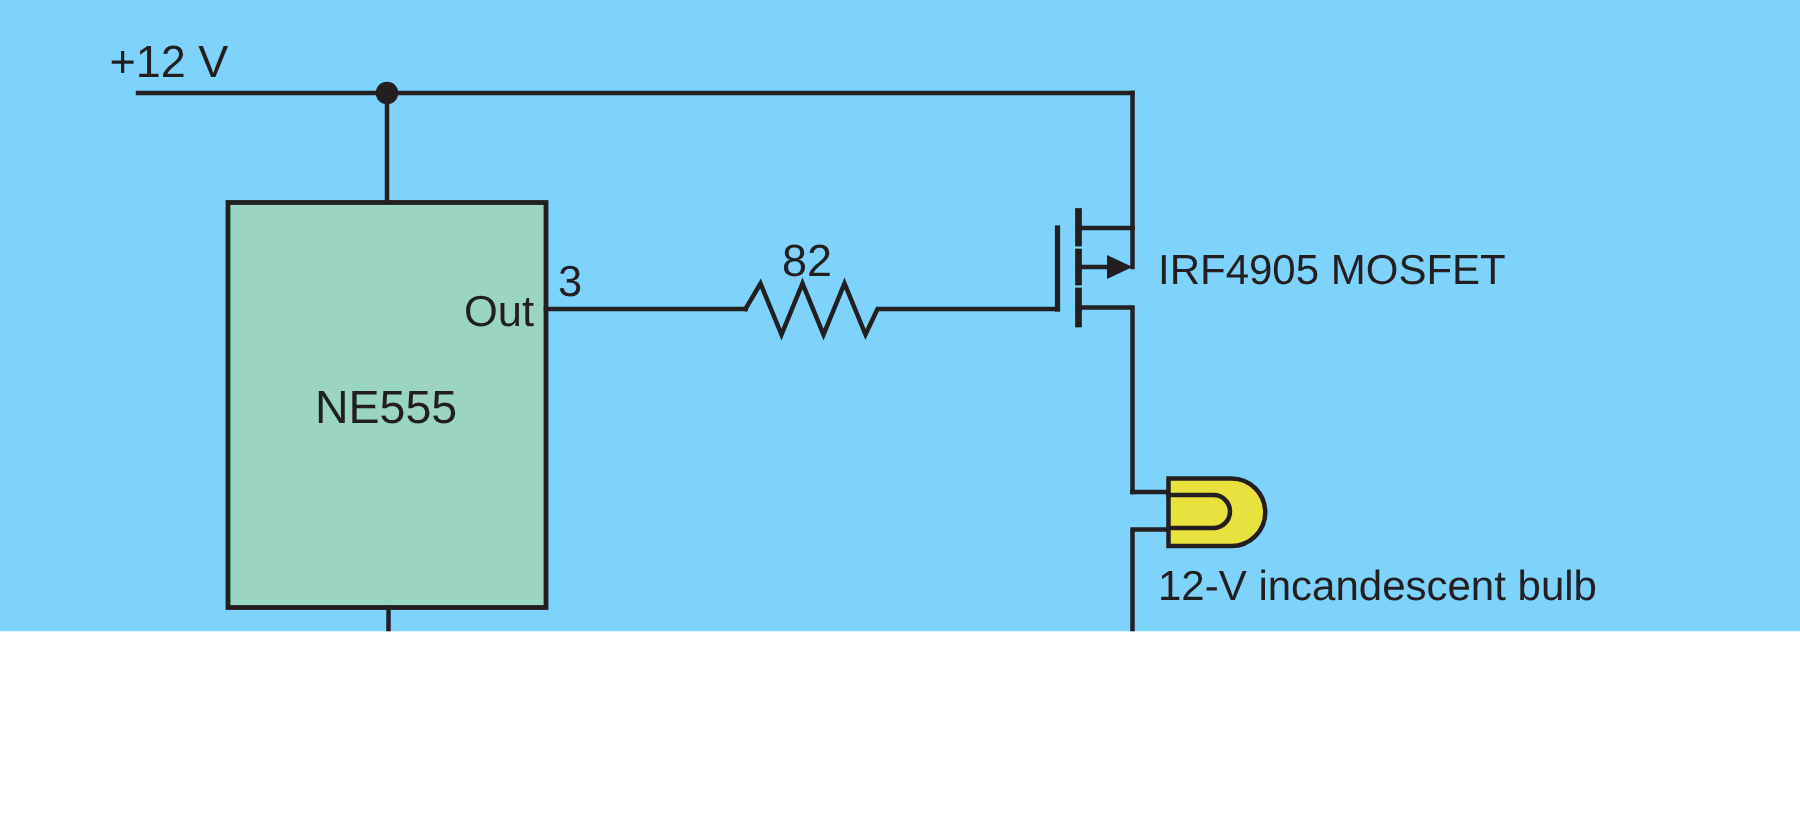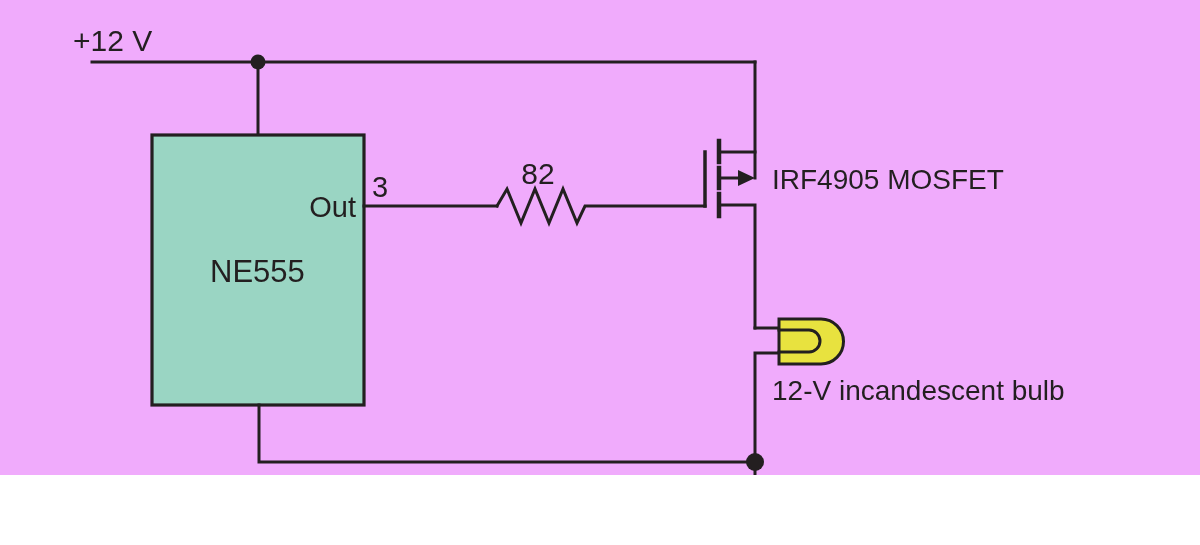--- a/index.html
+++ b/index.html
@@ -2,23 +2,23 @@
 <html><head>
 <meta charset="utf-8">
 <style>
   html, body {
     margin: 0;
     padding: 0;
     background: #ffffff;
   }
   .stage {
     width: 1200px;
-    height: 475px;
+    height: 421px;
     position: relative;
-    background: #f0abfc;
+    background: #7dd3fc;
     overflow: hidden;
   }
   svg text {
     font-family: "Liberation Sans", sans-serif;
   }
 </style>
 </head>
 <body>
 
 <div class="stage">

